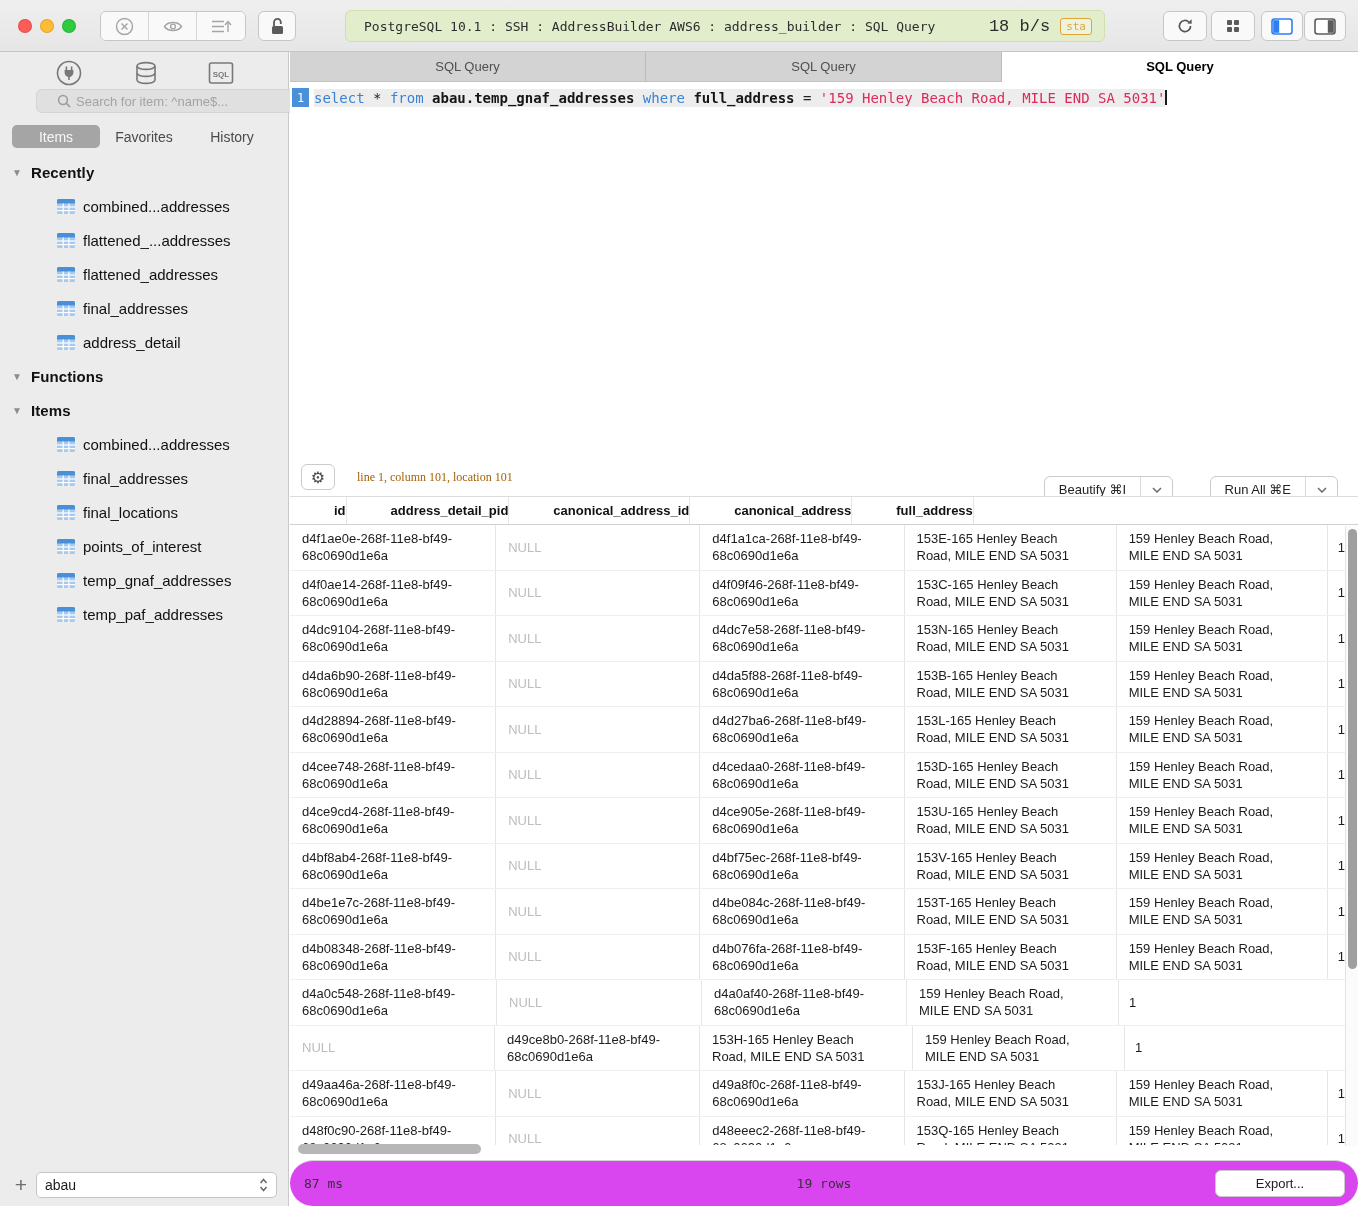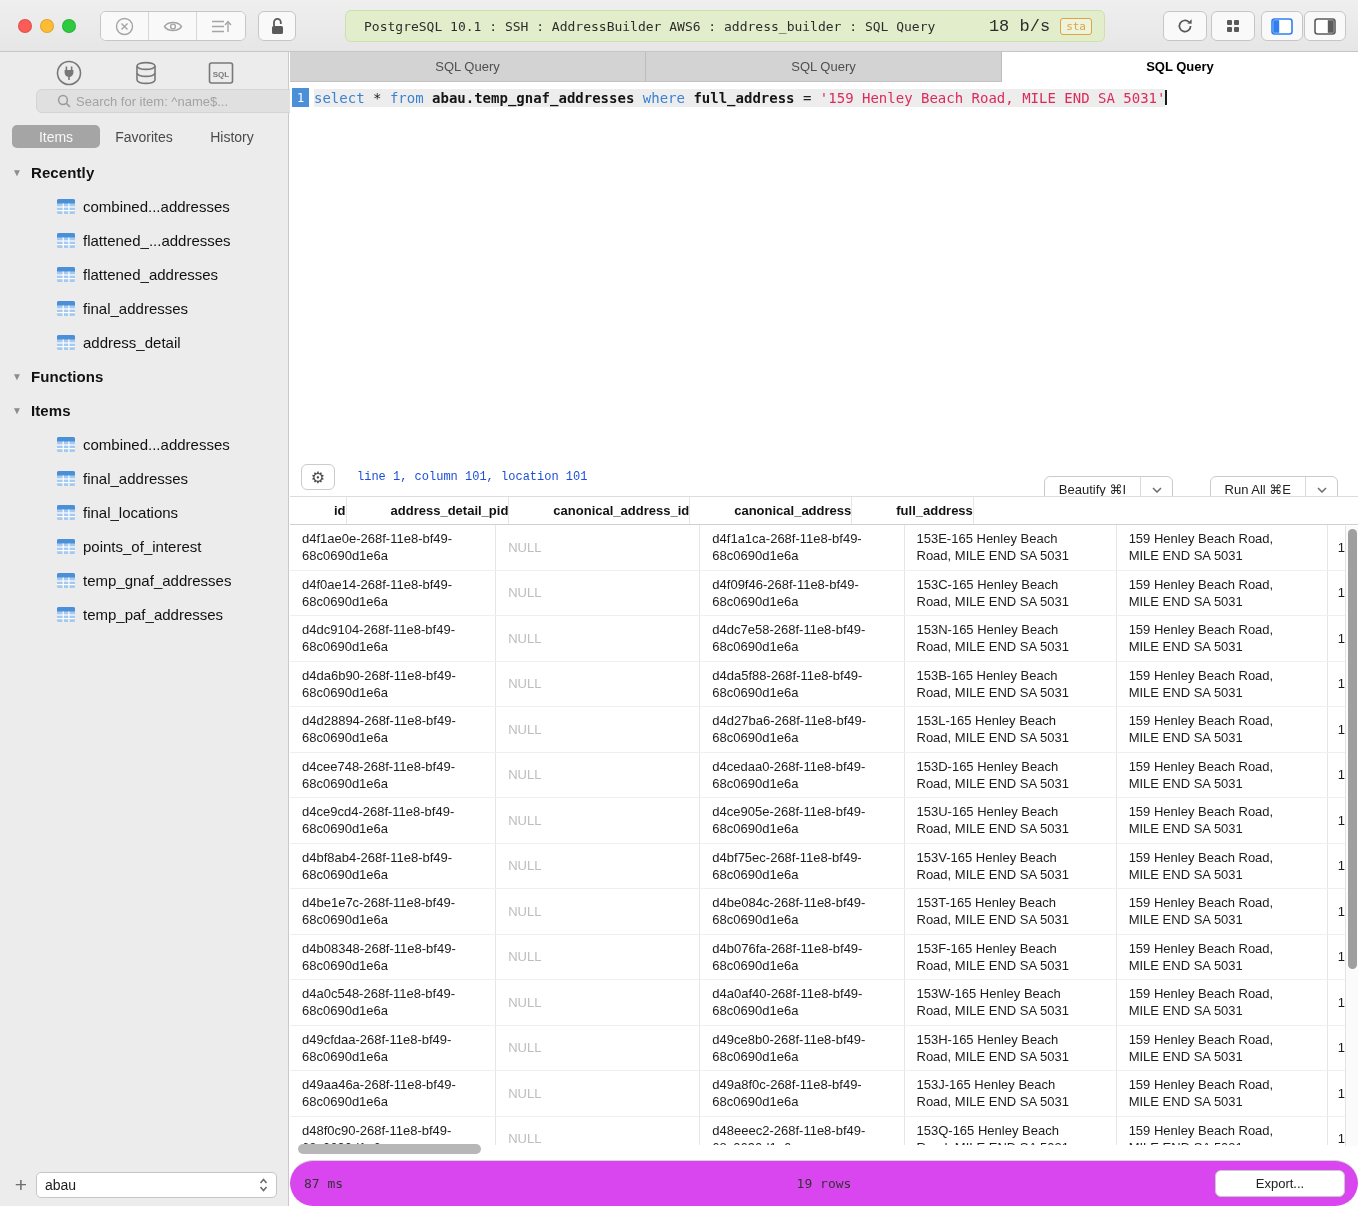--- a/index.html
+++ b/index.html
@@ -71,21 +71,21 @@
   .code-sel { background:#ededed; padding:1px 0; }
   .kw { color:#3a82d2; }
   .ident { color:#151515; font-weight:bold; }
   .op { color:#222; }
   .str { color:#dc2a5a; }
   .cursor { display:inline-block; width:2px; height:15px; background:#1a1a1a; vertical-align:-2px; }
 
   .statusrow { position:absolute; top:406px; left:0; width:100%; height:38px; background:#fff; display:flex; align-items:center; }
   .gear-btn { margin-left:11px; width:34px; height:26px; border:1px solid #cbcbcb; border-radius:6px; background:#fff;
               display:flex; align-items:center; justify-content:center; font-size:16px; color:#4a4a4a; }
-  .caret-pos { margin-left:22px; font-family:Liberation Mono, monospace; font-size:12px; color:#1d4ed8; }
+  .caret-pos { margin-left:22px; font-family:Liberation Serif, serif; font-size:12px; color:#a16207; }
   .split { height:27px; border:1px solid #cbcbcb; border-radius:6px; background:#fff; display:flex; overflow:hidden; position:absolute; top:5px;margin-top:13px; }
   .split-main { display:flex; align-items:center; padding:0 14px; font-size:13px; color:#222; }
   .split-arrow { width:32px; display:flex; align-items:center; justify-content:center; border-left:1px solid #d9d9d9; }
   .btn-beautify { right:185px; }
   .btn-runall { right:20px; }
 
   
   .grid { position:absolute; top:444px; left:0; width:100%; }
   .thead { display:flex; height:29px; border-top:1px solid #dcdcdc; border-bottom:1px solid #d0d0d0; background:#fff; align-items:stretch; }
   .th { display:flex; align-items:center; justify-content:center; font-size:13px; font-weight:bold; color:#111; border-right:1px solid #e6e6e6;padding-left:44px; }
@@ -750,35 +750,29 @@
         <div class="trow">
           <div class="cell c-id">
             <div class="cv">d4a0c548-268f-11e8-bf49-68c0690d1e6a</div>
           </div>
           <div class="cell c-pid">
             <div class="cv">NULL</div>
           </div>
           <div class="cell c-caid">
             <div class="cv">d4a0af40-268f-11e8-bf49-68c0690d1e6a</div>
           </div>
-          <div class="cell c-ca">
-            <div class="cv">153W-165 Henley Beach Road, MILE END SA 5031</div>
-          </div>
-          <div class="cell c-fa">
-            <div class="cv">159 Henley Beach Road, MILE END SA 5031</div>
-          </div>
-          <div class="cell c-extra">
-            <div class="cv">1</div>
-          </div>
-        </div>
-
-        <div class="trow">
-          <div class="cell c-id">
-            <div class="cv">d49cfdaa-268f-11e8-bf49-68c0690d1e6a</div>
-          </div>
+          <div class="cell c-fa">
+            <div class="cv">159 Henley Beach Road, MILE END SA 5031</div>
+          </div>
+          <div class="cell c-extra">
+            <div class="cv">1</div>
+          </div>
+        </div>
+
+        <div class="trow">
           <div class="cell c-pid">
             <div class="cv">NULL</div>
           </div>
           <div class="cell c-caid">
             <div class="cv">d49ce8b0-268f-11e8-bf49-68c0690d1e6a</div>
           </div>
           <div class="cell c-ca">
             <div class="cv">153H-165 Henley Beach Road, MILE END SA 5031</div>
           </div>
           <div class="cell c-fa">

